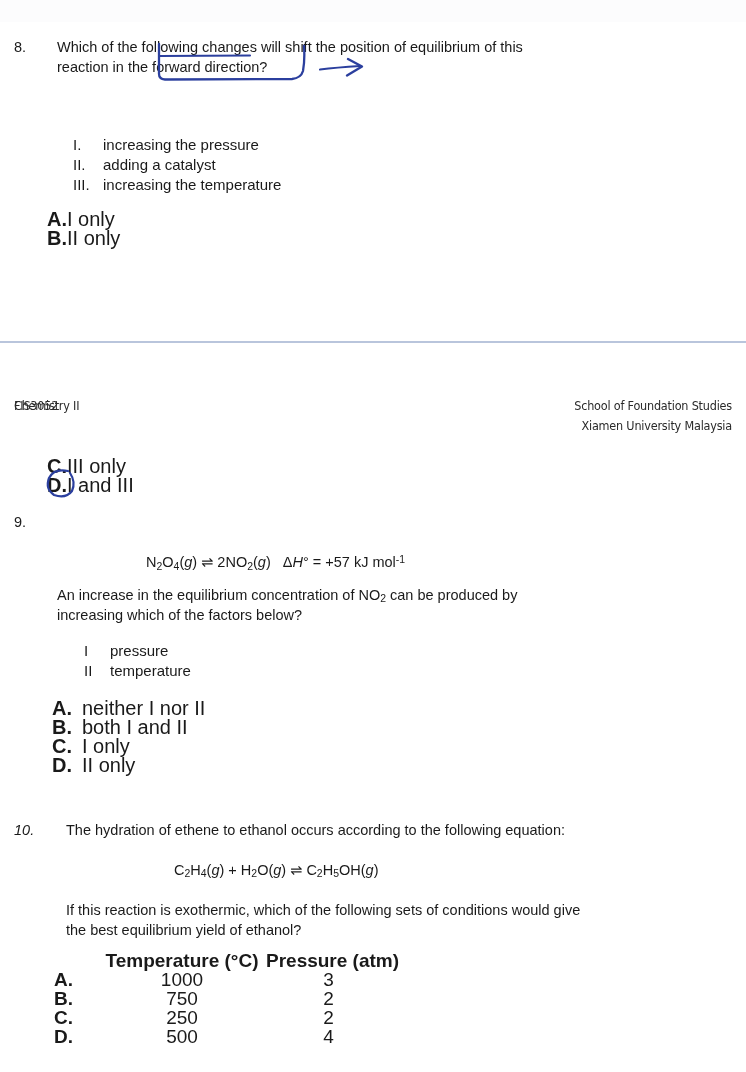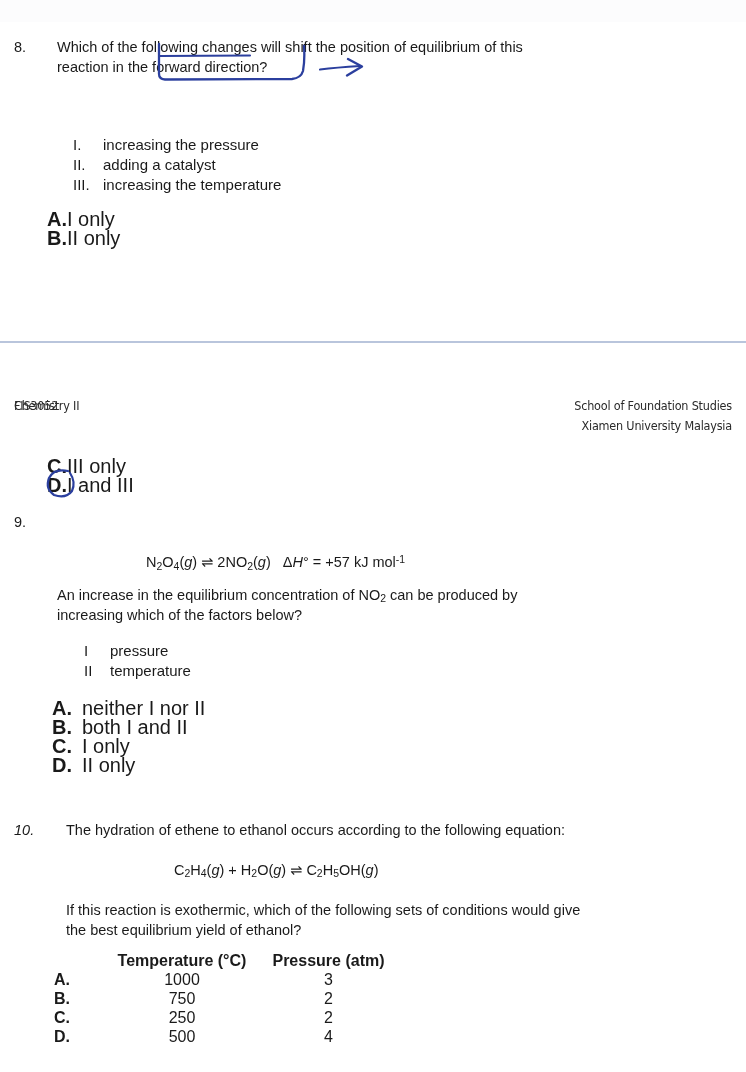--- a/index.html
+++ b/index.html
@@ -77,21 +77,21 @@
     position: absolute;
     font-family: "DejaVu Sans Condensed", "Liberation Sans Narrow", "Liberation Sans", sans-serif;
     font-size: 12.5px;
     line-height: 20px;
     color: #2a2a2a;
     letter-spacing: -0.2px;
   }
   .run-head.right { text-align: right; }
 
   
-  .tbl { position: absolute; font-size: 16px; }
+  .tbl { position: absolute; font-size: 19px; }
   .tbl .hdr { font-weight: bold; }
   .tbl-row { height: 19px; line-height: 19px; white-space: nowrap; }
   .c-letter { display: inline-block; width: 44px; font-weight: bold; text-align: left; }
   .c-temp   { display: inline-block; width: 168px; text-align: center; }
   .c-press  { display: inline-block; width: 125px; text-align: center; }
   .tbl .hdr .c-temp, .tbl .hdr .c-press { text-align: center; }
 
   
   .annot {
     position: absolute;

